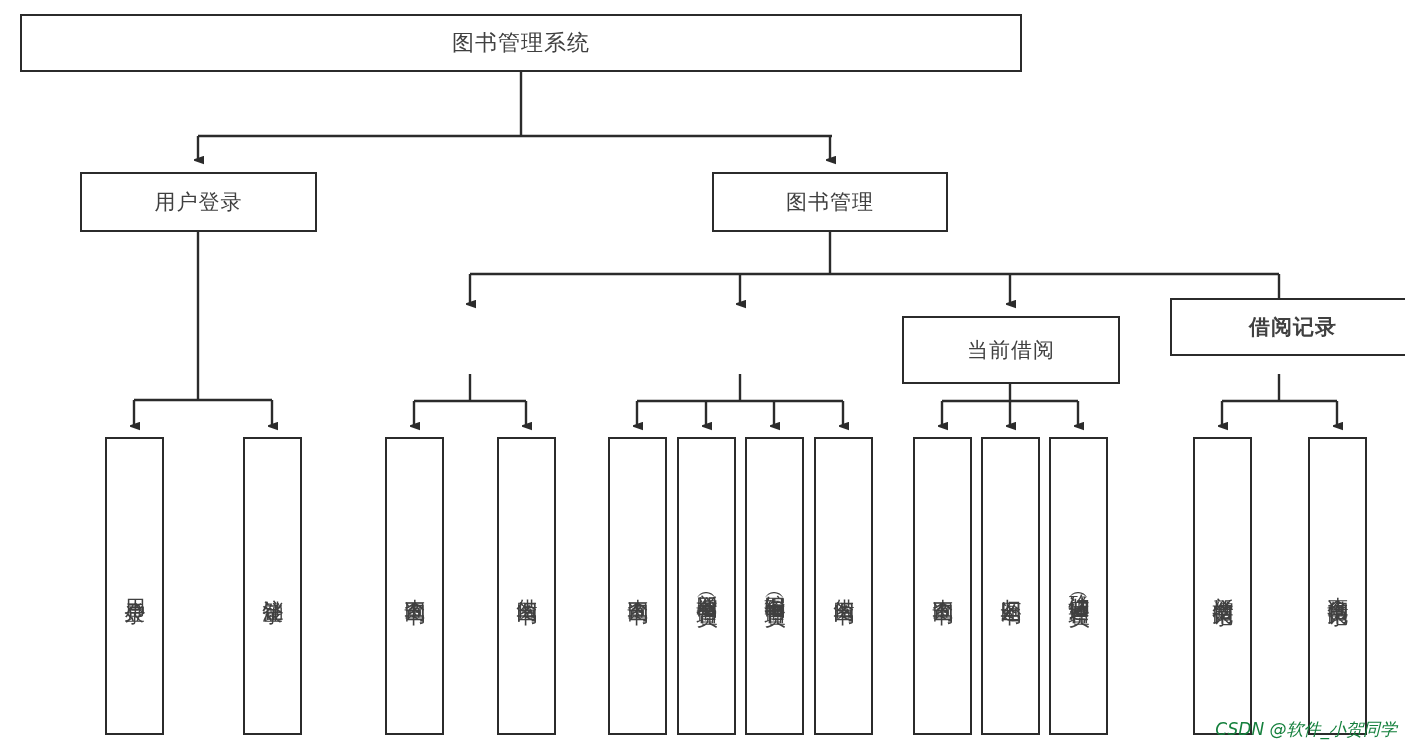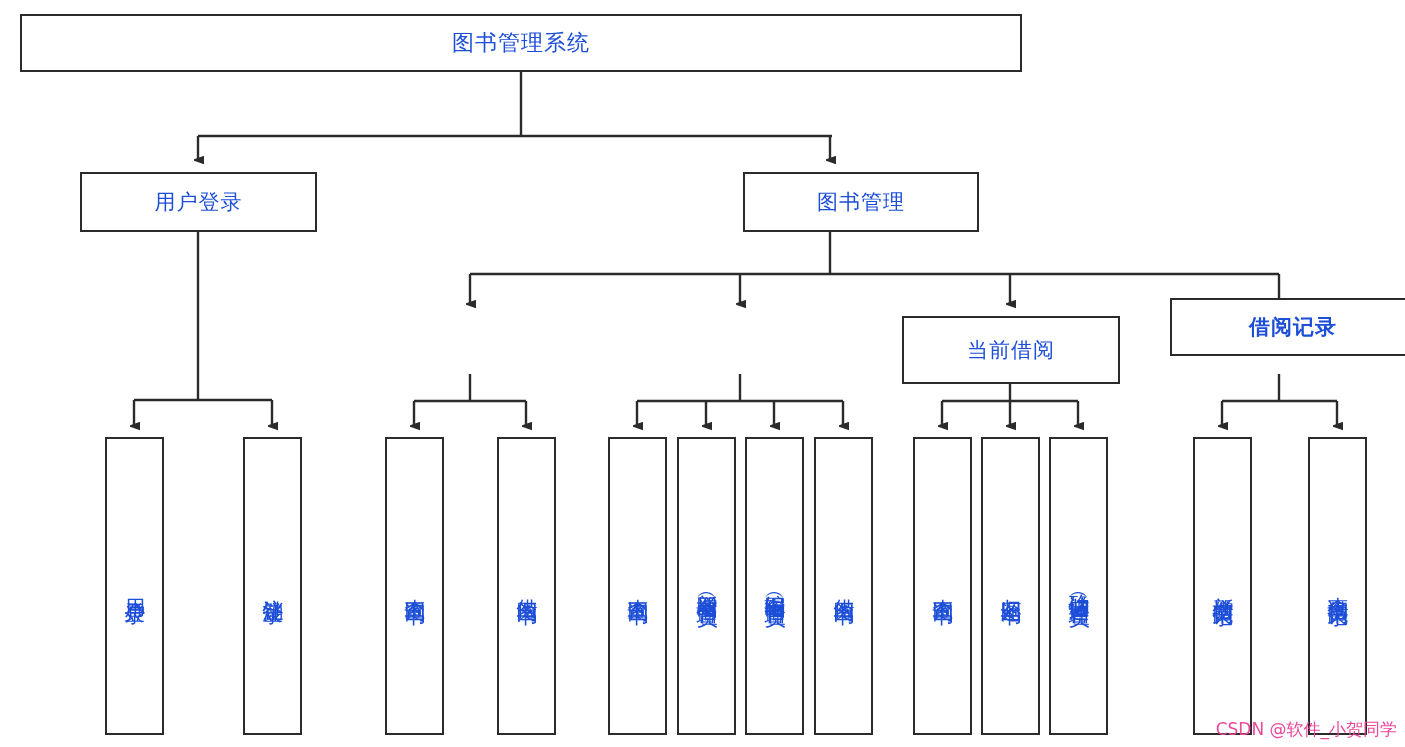--- a/index.html
+++ b/index.html
@@ -19,21 +19,21 @@
     overflow: hidden;
   }
   .node {
     position: absolute;
     box-sizing: border-box;
     border: 2px solid #2b2b2b;
     background: #ffffff;
     display: flex;
     align-items: center;
     justify-content: center;
-    color: #1d4ed8;
+    color: #404040;
   }
   .node.h {
     font-size: 21px;
     letter-spacing: 1px;
     white-space: nowrap;
   }
   .node.v {
     writing-mode: vertical-rl;
     text-orientation: upright;
     font-size: 21px;
@@ -66,23 +66,24 @@
     fill: none;
   }
   .arrowhead {
     fill: #2b2b2b;
   }
   #watermark {
     position: absolute;
     right: 8px;
     bottom: 6px;
     font-size: 17px;
-    color: #ec4899;
+    color: #15803d;
     white-space: nowrap;
     font-family: "DejaVu Sans", "Liberation Sans", sans-serif;
+    font-style: italic;
   }
 </style>
 </head>
 <body>
 
 <div id="canvas">
 
   <svg class="wires" viewBox="0 0 1405 747">
     <defs>
       <marker id="arrow" markerWidth="10" markerHeight="10" refX="4.2" refY="6" orient="auto" markerUnits="userSpaceOnUse">
@@ -129,21 +130,21 @@
     <path class="wire" d="M1279,374 L1279,401"></path>
     <path class="wire" d="M1222,401 L1337,401"></path>
     <path class="wire" d="M1222,401 L1222,426" marker-end="url(#arrow)"></path>
     <path class="wire" d="M1337,401 L1337,426" marker-end="url(#arrow)"></path>
   </svg>
 
   <div class="node h" id="title-node" style="left:20px; top:14px; width:1002px; height:58px;">图书管理系统</div>
 
   <div class="node h" style="left:80px; top:172px; width:237px; height:60px;">用户登录</div>
 
-  <div class="node h" style="left:712px; top:172px; width:236px; height:60px;margin-left:31px;">图书管理</div>
+  <div class="node h" style="left:712px; top:172px; width:236px; height:60px;">图书管理</div>
 
 
 
   <div class="node h" style="left:902px; top:316px; width:218px; height:68px;">当前借阅</div>
 
   <div class="node h" style="left:1170px; top:298px; width:246px; height:58px;font-weight:bold;">借阅记录</div>
 
   <div class="node v" style="left:105px; top:437px; width:59px; height:298px;">
     <span>用户登录</span>
   </div>

